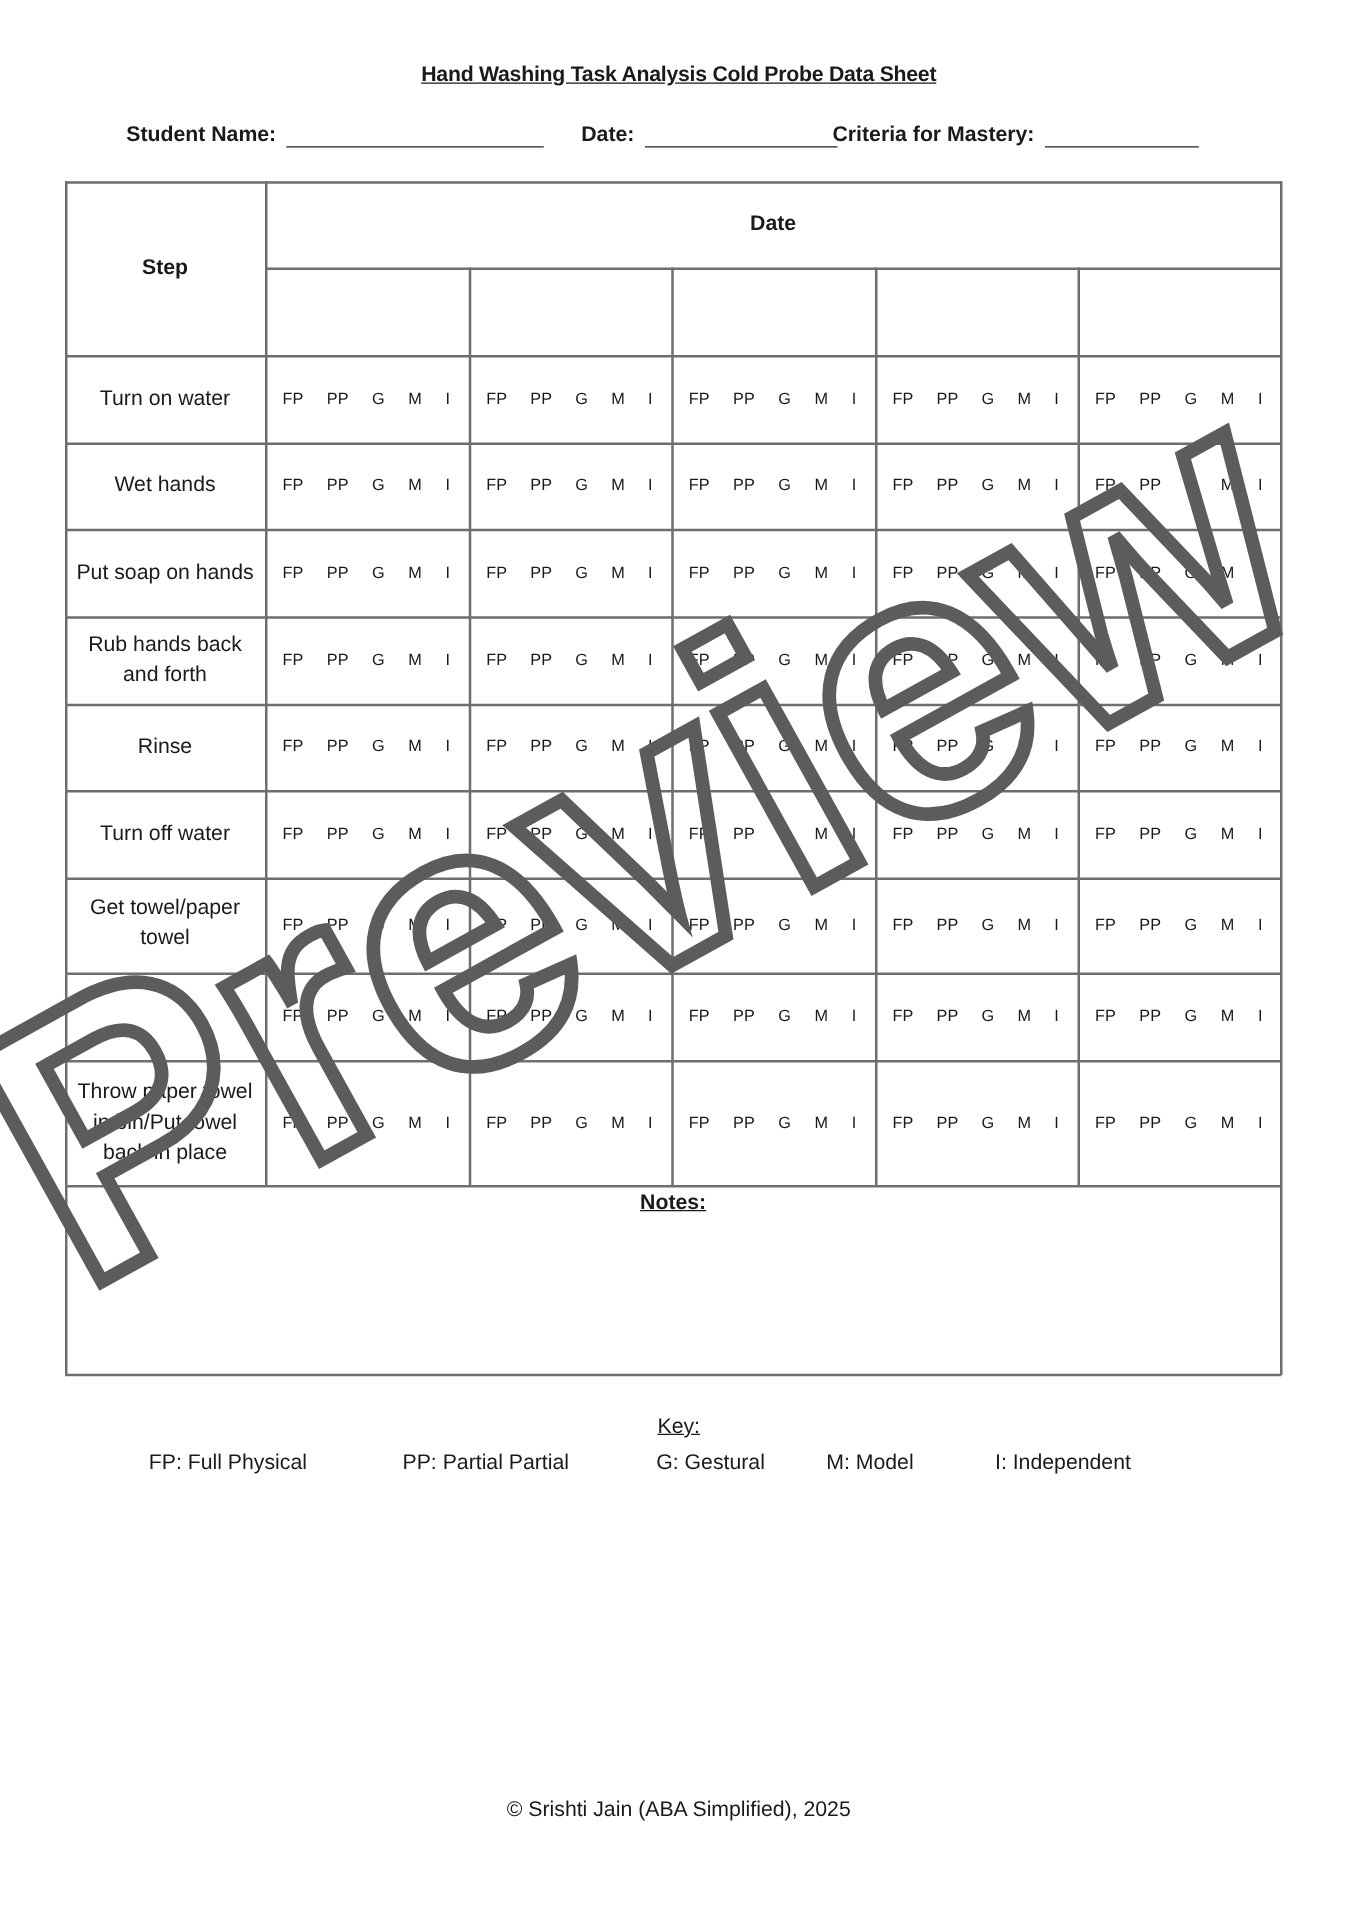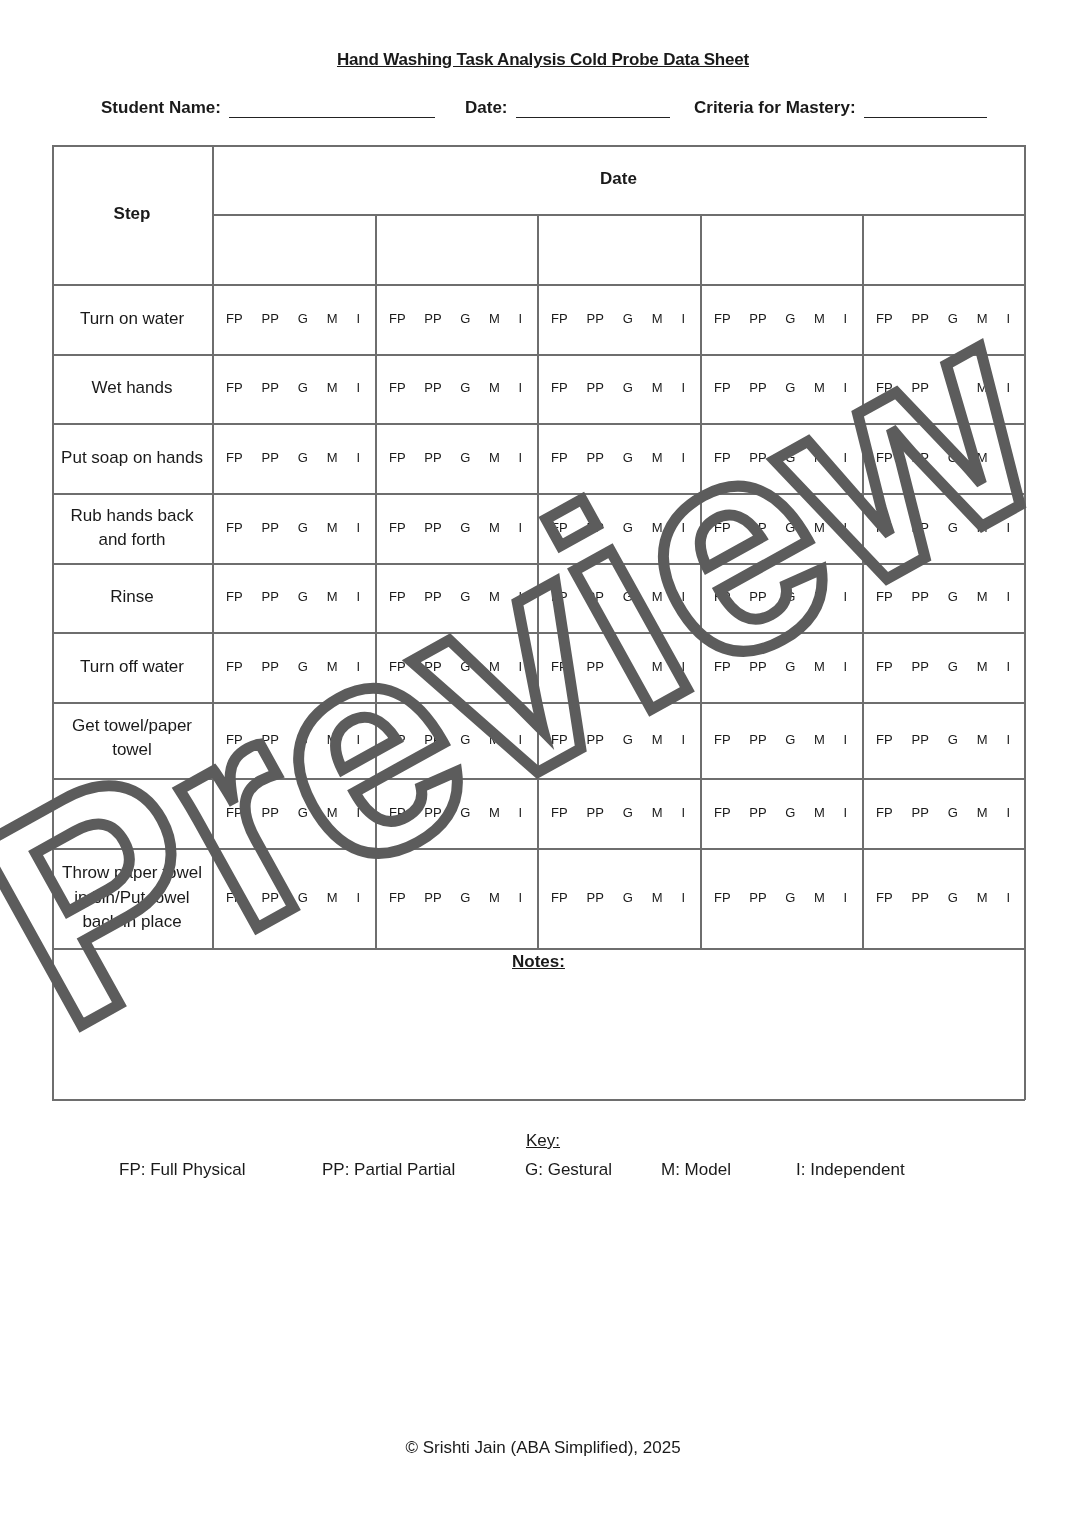--- a/index.html
+++ b/index.html
@@ -39,21 +39,21 @@
 
 <div class="title">Hand Washing Task Analysis Cold Probe Data Sheet</div>
 
 <div class="fields">
   <span class="f" style="left:0;">
     <span>Student Name:</span><span class="blank" style="width:206px;"></span>
   </span>
   <span class="f" style="left:364px;">
     <span>Date:</span><span class="blank" style="width:154px;"></span>
   </span>
-  <span class="f" style="left:593px;">
+  <span class="f" style="left:565px;">
     <span>Criteria for Mastery:</span><span class="blank" style="width:123px;"></span>
   </span>
 </div>
 
 <div class="grid" id="grid">
     <div class="ln h" style="left: 0px; top: 0px; width: 973px;"></div>
     <div class="ln h" style="left: 0px; top: 954px; width: 973px;"></div>
     <div class="ln v" style="left: 0px; top: 0px; height: 955px;"></div>
     <div class="ln v" style="left: 972px; top: 0px; height: 955px;"></div>
     <div class="ln v" style="left: 160px; top: 0px; height: 803px;"></div>

